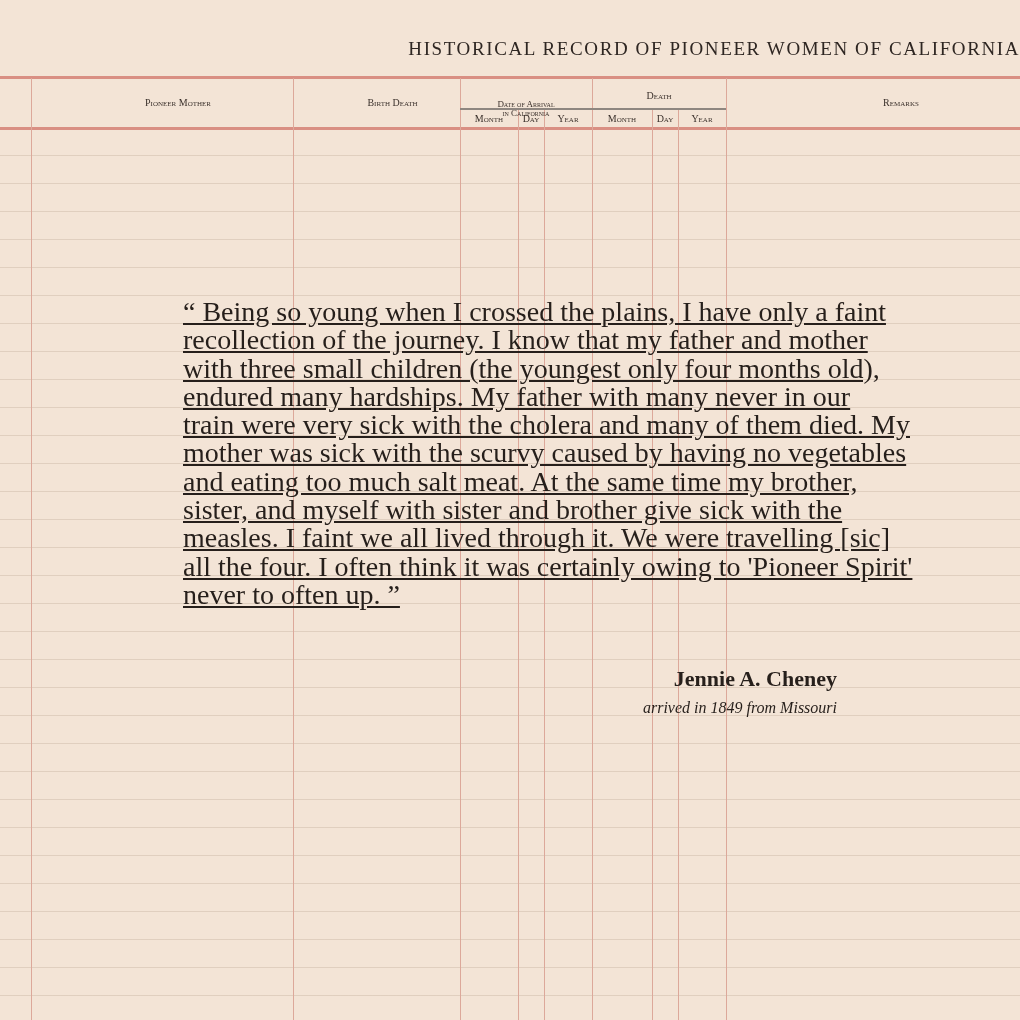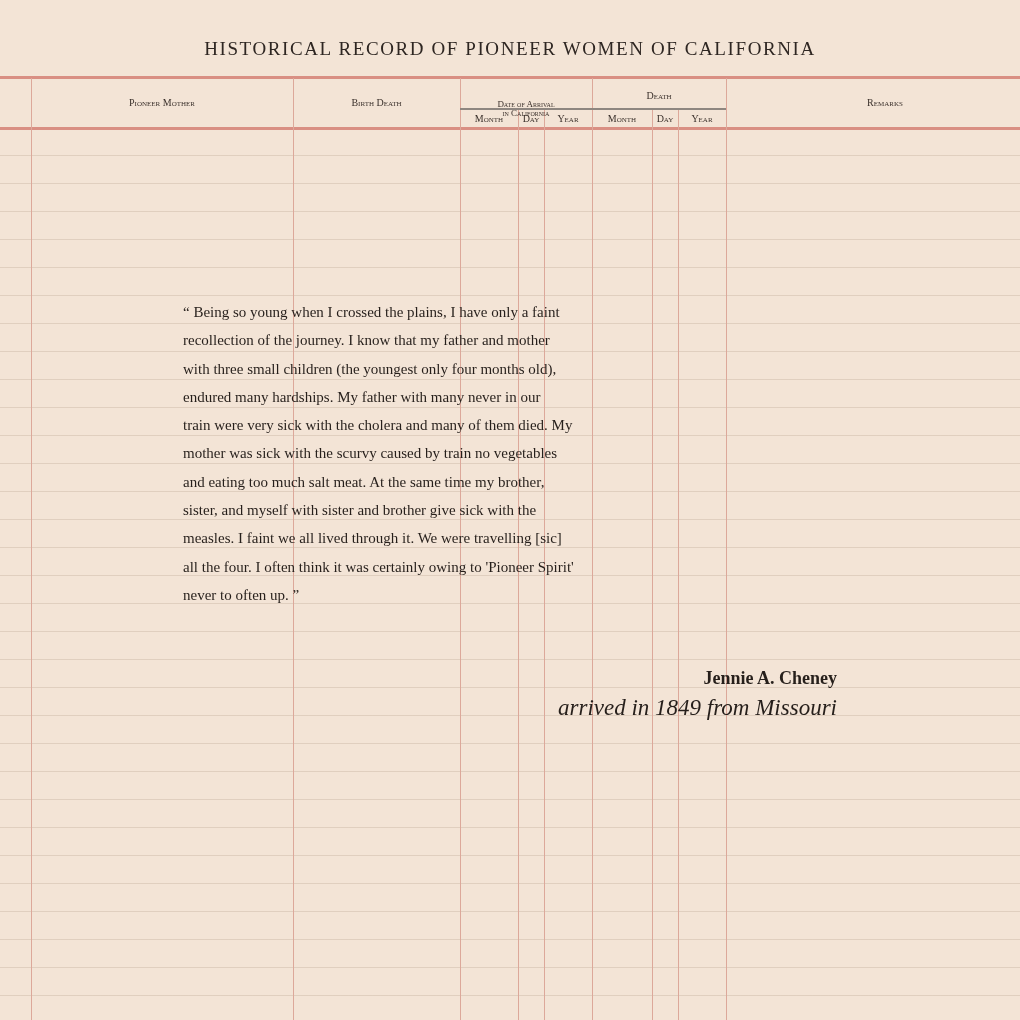--- a/index.html
+++ b/index.html
@@ -10,48 +10,49 @@
     color:#2b2420;
   }
   .page { position:absolute; inset:0; }
   .ruled {
     position:absolute; left:0; right:0; top:131px; bottom:0;
     background-image: repeating-linear-gradient(to bottom,
       transparent 0px, transparent 27px, rgba(190,170,150,0.35) 27px, rgba(190,170,150,0.35) 28px);
     background-position: 0 -3px;
   }
   .title {
-    position:absolute; top:38px; left:0; right:0; text-align:center;
+    position:absolute; top:38px; left:0; right:0; text-align:right;
     font-family:"Liberation Serif", serif; font-size:19px; letter-spacing:1.6px;
     color:#2e2622;
   }
   .hrule { position:absolute; left:0; right:0; height:3px; background:#d98f83; }
   .hrule.top { top:76px; }
   .hrule.bot { top:127px; }
   .vline { position:absolute; width:1px; top:78px; bottom:0; background:#dca89a; }
   .subdiv { position:absolute; height:2px; background:#8e8680; top:108px; }
   .hlabel {
     position:absolute; font-family:"Liberation Serif", serif; font-variant:small-caps;
     font-size:10px; color:#3a302b; text-align:center; line-height:10px;
   }
-  .hlabel.main { top:98px; }
+  .hlabel.main { top:98px;padding-left:16px; }
   .hlabel.sub { top:114px; }
   .hlabel.group { top:84px; font-size:9px; line-height:9px;margin-top:16px; }
   .quote {
     position:absolute; left:183px; top:298px; width:660px;
-    font-family:"Liberation Serif", serif; font-size:15px; line-height:28.3px;
+    font-family:"Liberation Serif", serif; font-size:28px; line-height:28.3px;
     color:#261f1b;
+    text-decoration:underline;
   }
   .quote .line { display:block; white-space:nowrap; }
   .sig {
     position:absolute; right:183px; top:664px; text-align:right;
     font-family:"Liberation Serif", serif; color:#261f1b;
   }
-  .sig .name { font-size:18px; font-weight:bold; line-height:29px; }
-  .sig .arrival { font-size:23px; font-style:italic; line-height:29px; }
+  .sig .name { font-size:22px; font-weight:bold; line-height:29px; }
+  .sig .arrival { font-size:16px; font-style:italic; line-height:29px; }
 </style>
 </head>
 <body>
 
 <div class="page">
   <div class="ruled"></div>
 
   <div class="title">HISTORICAL RECORD OF PIONEER WOMEN OF CALIFORNIA</div>
 
   <div class="hrule top"></div>
@@ -84,21 +85,21 @@
   <div class="hlabel sub" style="left:592px; width:60px;">Month</div>
   <div class="hlabel sub" style="left:652px; width:26px;">Day</div>
   <div class="hlabel sub" style="left:678px; width:48px;">Year</div>
 
   <div class="quote">
     <span class="line">“ Being so young when I crossed the plains, I have only a faint</span>
     <span class="line">recollection of the journey. I know that my father and mother</span>
     <span class="line">with three small children (the youngest only four months old),</span>
     <span class="line">endured many hardships. My father with many never in our</span>
     <span class="line">train were very sick with the cholera and many of them died. My</span>
-    <span class="line">mother was sick with the scurvy caused by train no vegetables</span>
+    <span class="line">mother was sick with the scurvy caused by having no vegetables</span>
     <span class="line">and eating too much salt meat. At the same time my brother,</span>
     <span class="line">sister, and myself with sister and brother give sick with the</span>
     <span class="line">measles. I faint we all lived through it. We were travelling [sic]</span>
     <span class="line">all the four. I often think it was certainly owing to 'Pioneer Spirit'</span>
     <span class="line">never to often up. ”</span>
   </div>
 
   <div class="sig">
     <div class="name">Jennie A. Cheney</div>
     <div class="arrival">arrived in 1849 from Missouri</div>

